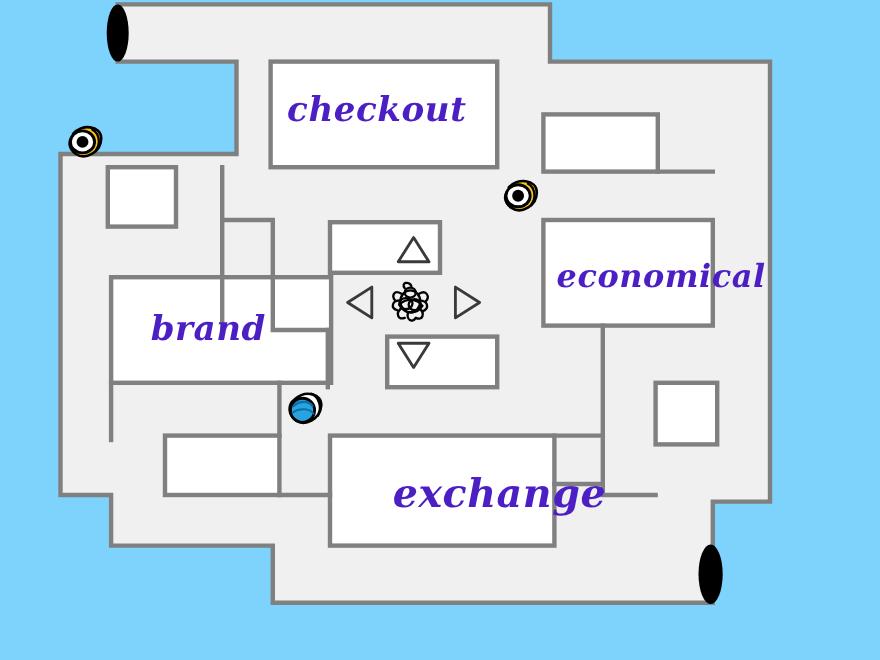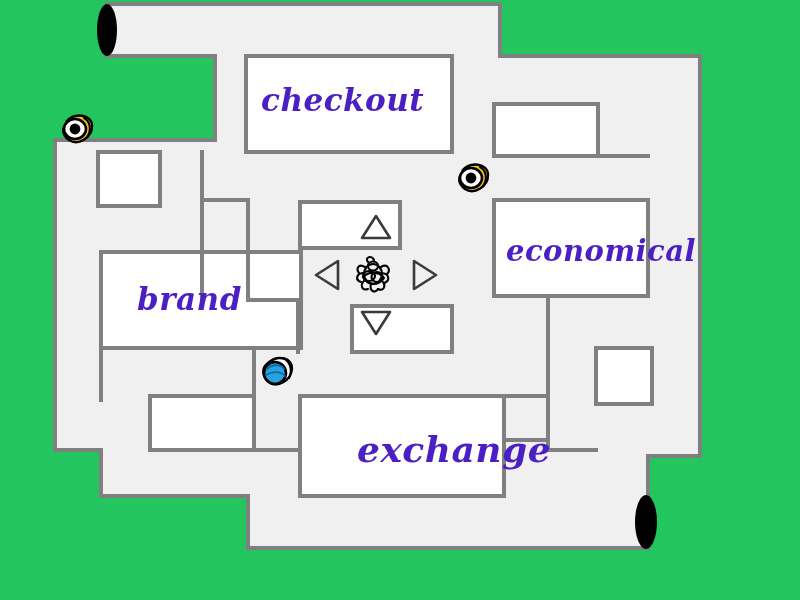--- a/index.html
+++ b/index.html
@@ -11,21 +11,21 @@
   body {
     width: 800px;
     height: 600px;
     overflow: hidden;
     font-family: "Liberation Sans", sans-serif;
   }
   #stage {
     position: relative;
     width: 800px;
     height: 600px;
-    background: #22c55e;
+    background: #7dd3fc;
   }
   #maze-svg {
     position: absolute;
     left: 0;
     top: 0;
     width: 800px;
     height: 600px;
   }
   
   .room-label {

